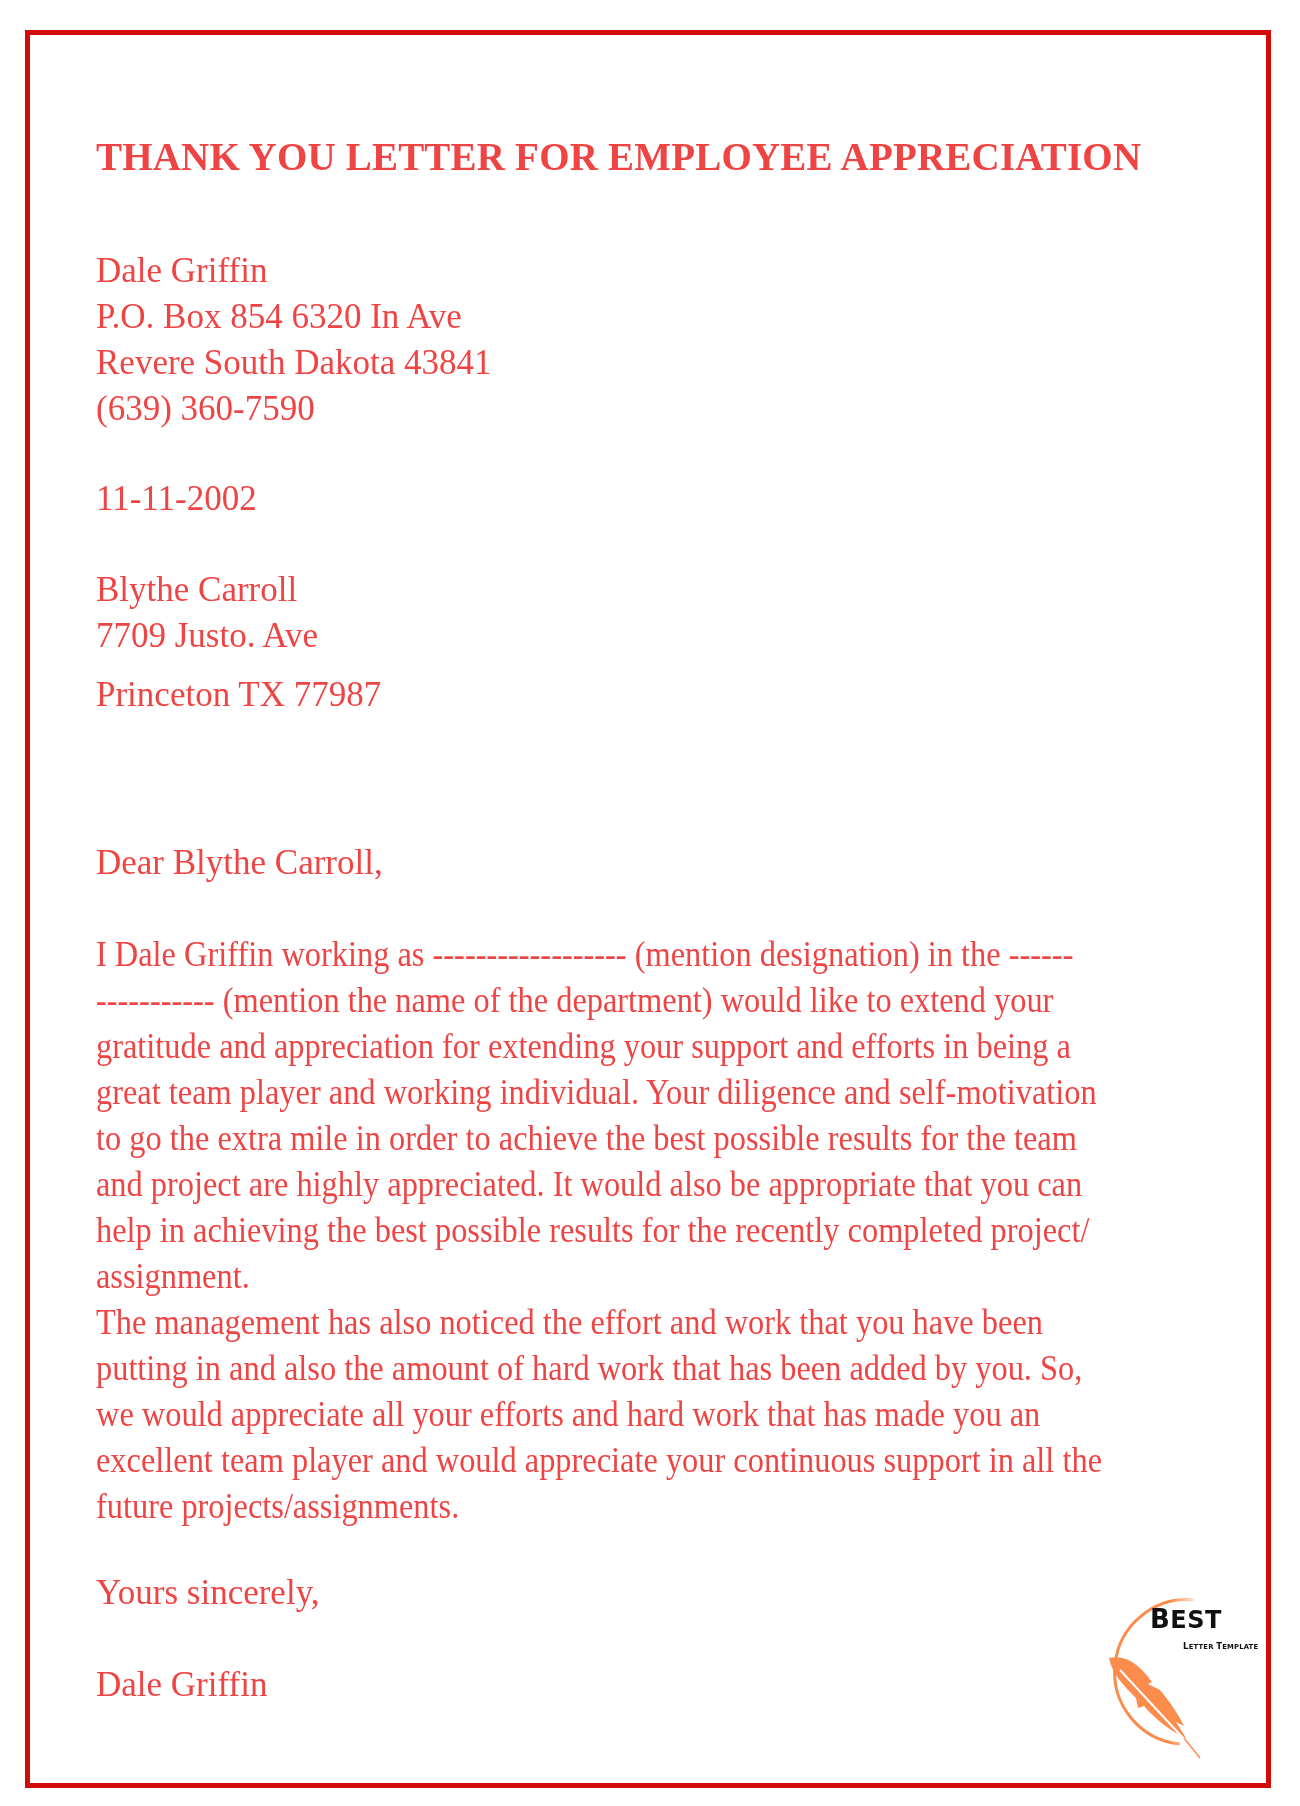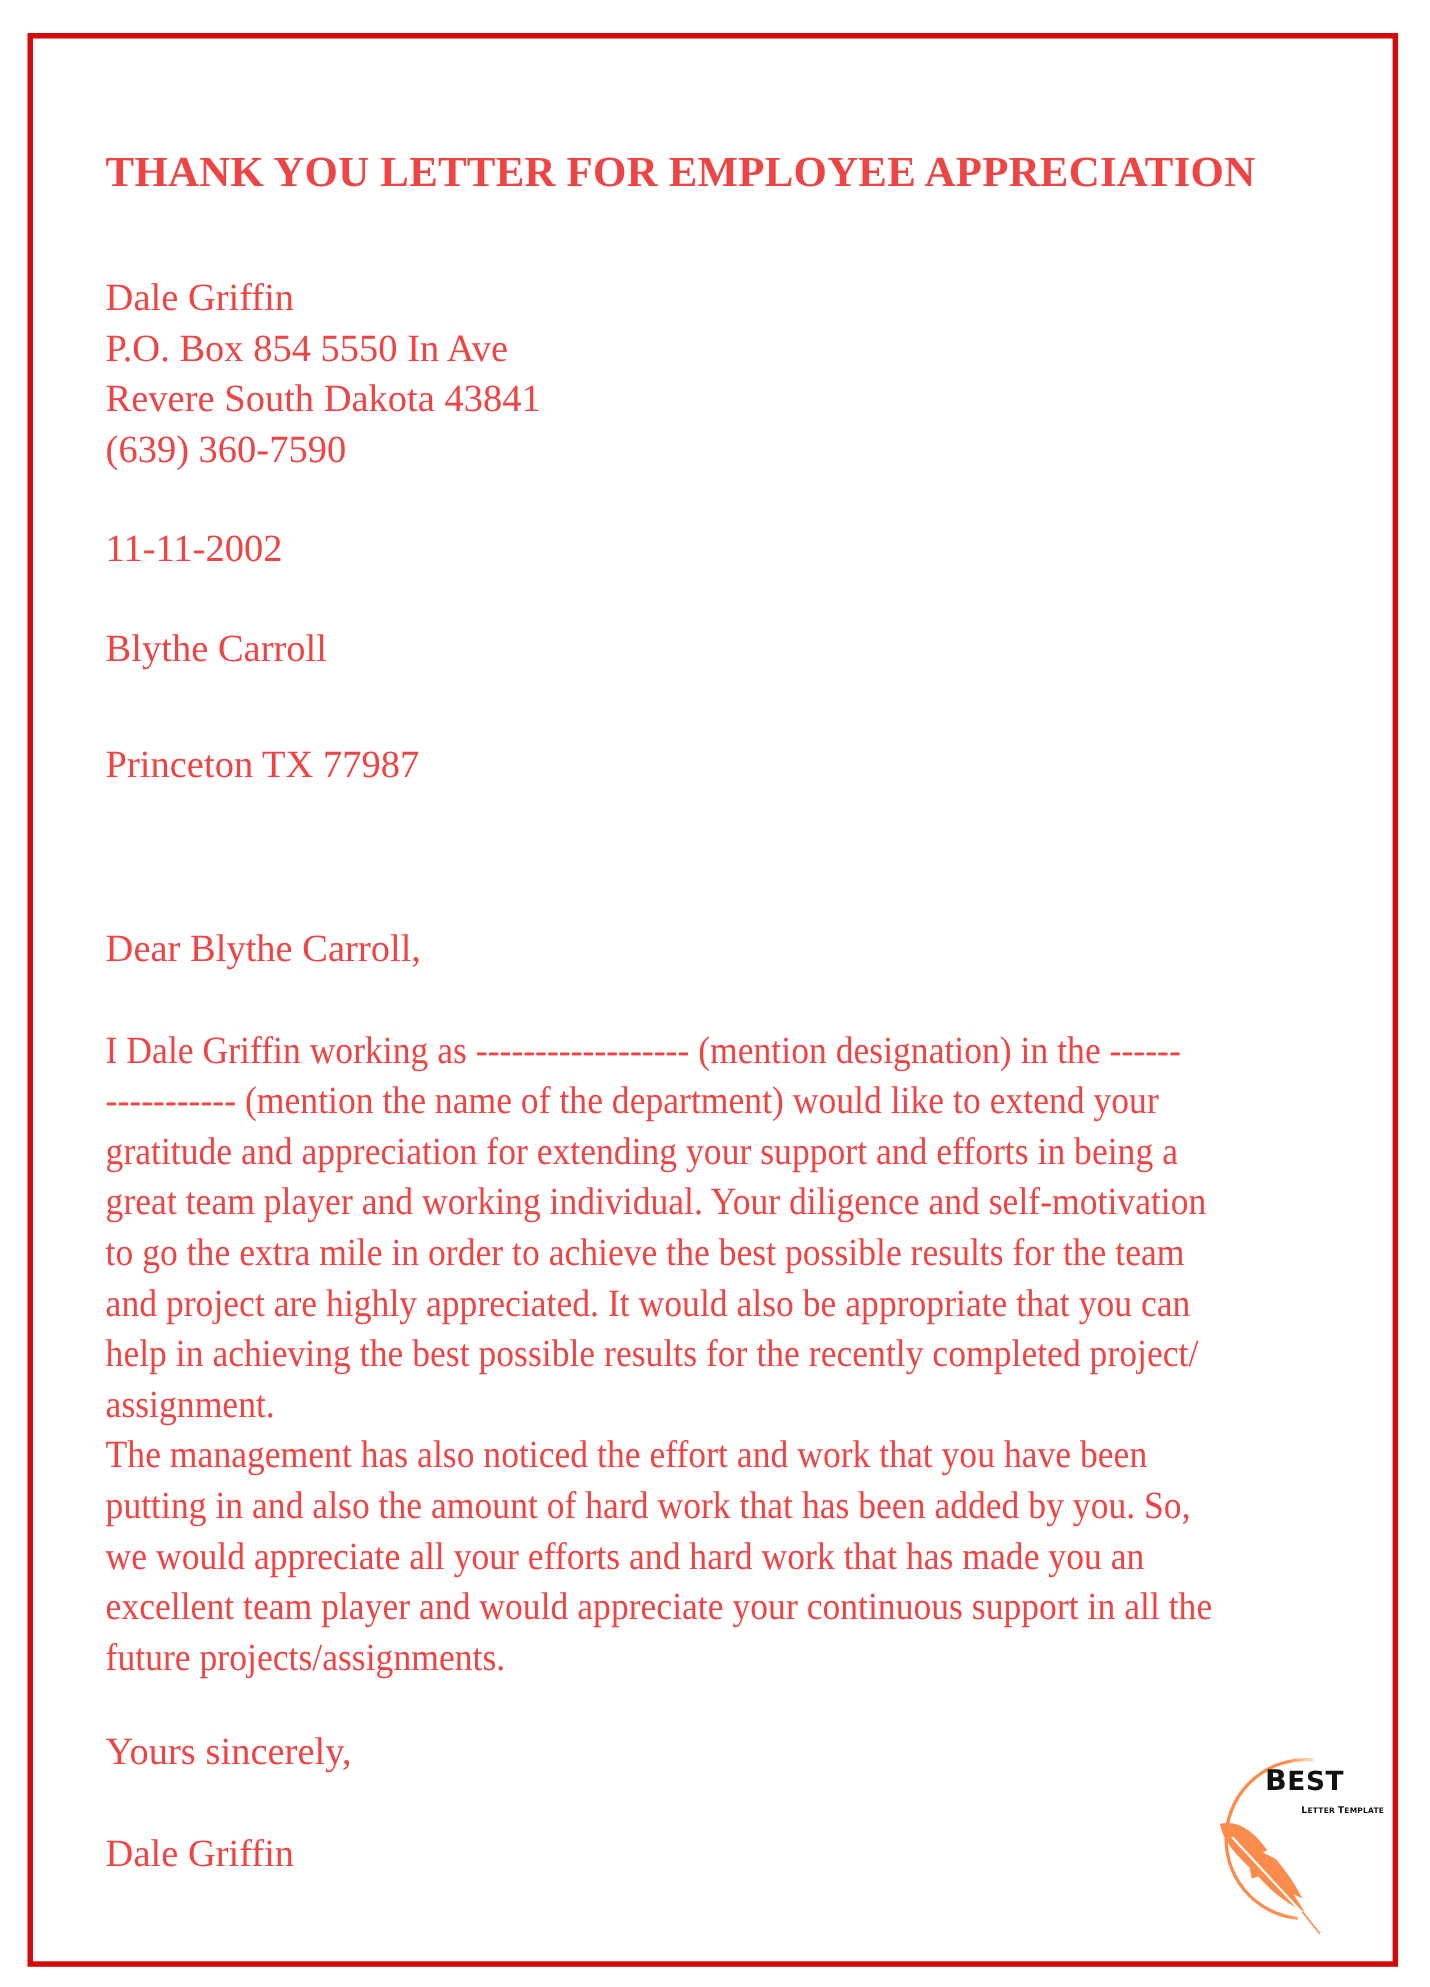--- a/index.html
+++ b/index.html
@@ -36,27 +36,28 @@
 </style>
 </head>
 <body>
 
 <div class="frame"></div>
 
 <div class="doc">
   <div class="title">THANK YOU LETTER FOR EMPLOYEE APPRECIATION</div>
 
   <div class="line" style="top:248px">Dale Griffin</div>
-  <div class="line" style="top:294px">P.O. Box 854 5550 In Ave</div>
+  <div class="line" style="top:294px">P.O. Box 854 6320 In Ave</div>
   <div class="line" style="top:340px">Revere South Dakota 43841</div>
   <div class="line" style="top:386px">(639) 360-7590</div>
 
   <div class="line" style="top:476px">11-11-2002</div>
 
   <div class="line" style="top:567px">Blythe Carroll</div>
+  <div class="line" style="top:613px">7709 Justo. Ave</div>
   <div class="line" style="top:672px">Princeton TX 77987</div>
 
 
   <div class="line" style="top:840px">Dear Blythe Carroll,</div>
 
   <div>
     <div class="line body-line" style="top:932px">I Dale Griffin working as ------------------ (mention designation) in the ------</div>
     <div class="line body-line" style="top:978px">----------- (mention the name of the department) would like to extend your</div>
     <div class="line body-line" style="top:1024px">gratitude and appreciation for extending your support and efforts in being a</div>
     <div class="line body-line" style="top:1070px">great team player and working individual. Your diligence and self-motivation</div>

